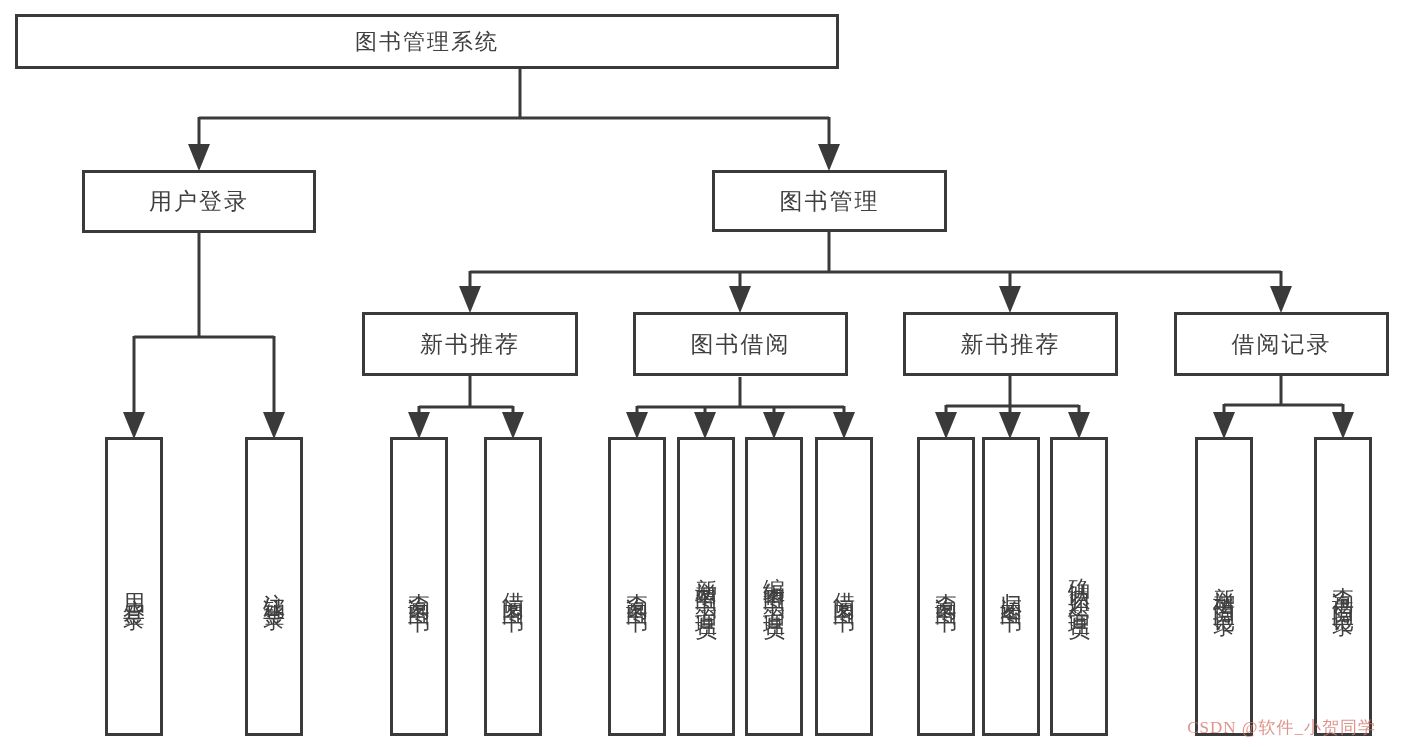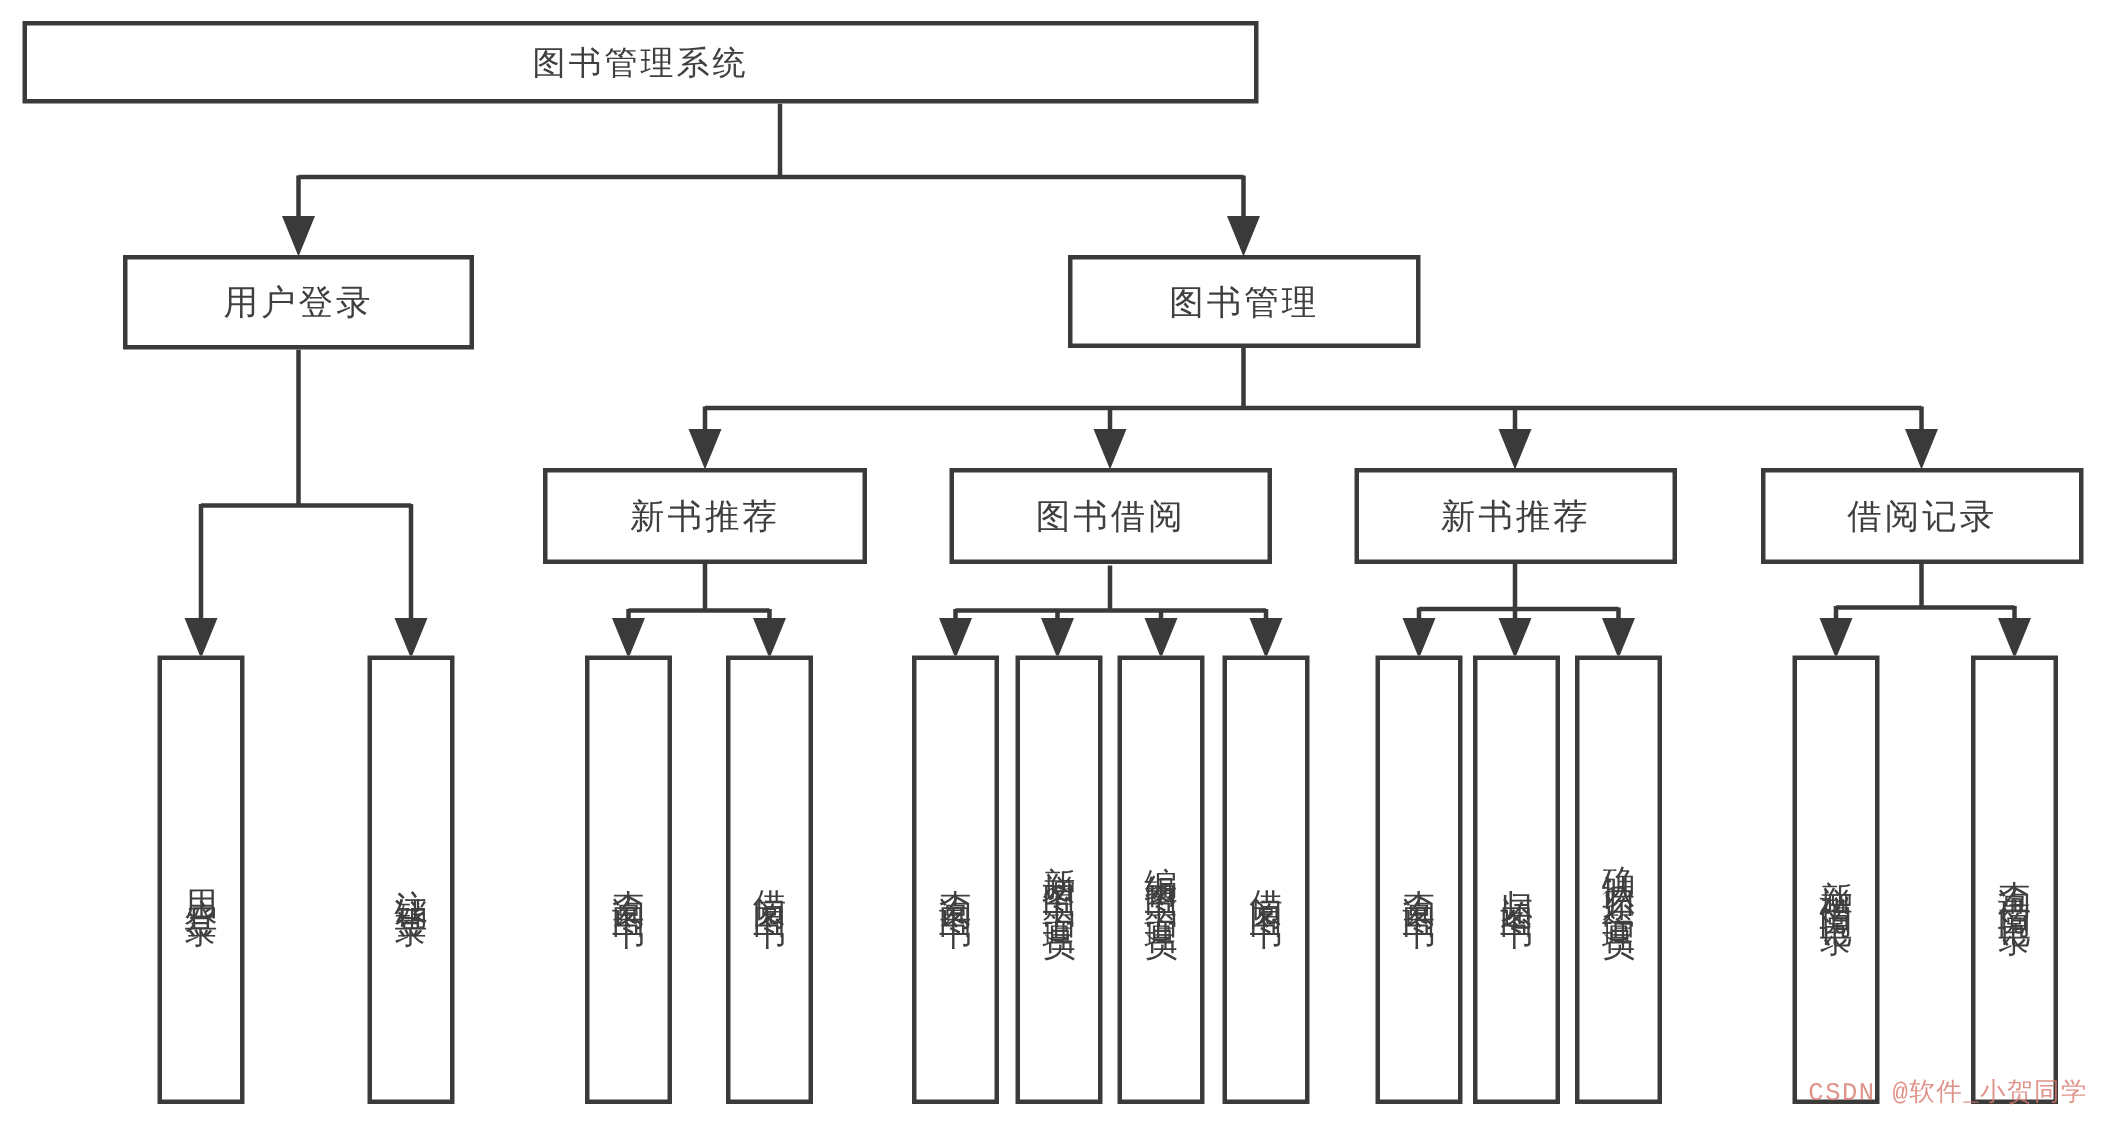--- a/index.html
+++ b/index.html
@@ -48,23 +48,23 @@
   }
   .leaf span {
     writing-mode: vertical-rl;
     text-orientation: mixed;
     font-size: 22px;
     letter-spacing: 6px;
     line-height: 1;
   }
   .watermark {
     position: absolute;
-    right: 13px;
+    right: 29px;
     bottom: 8px;
-    font-family: Liberation Mono, monospace;
+    font-family: Liberation Serif, serif;
     font-size: 17px;
     letter-spacing: 1px;
     color: rgba(215, 120, 110, 0.8);
     white-space: nowrap;
   }
 </style>
 </head>
 <body>
 
 <div class="canvas">

